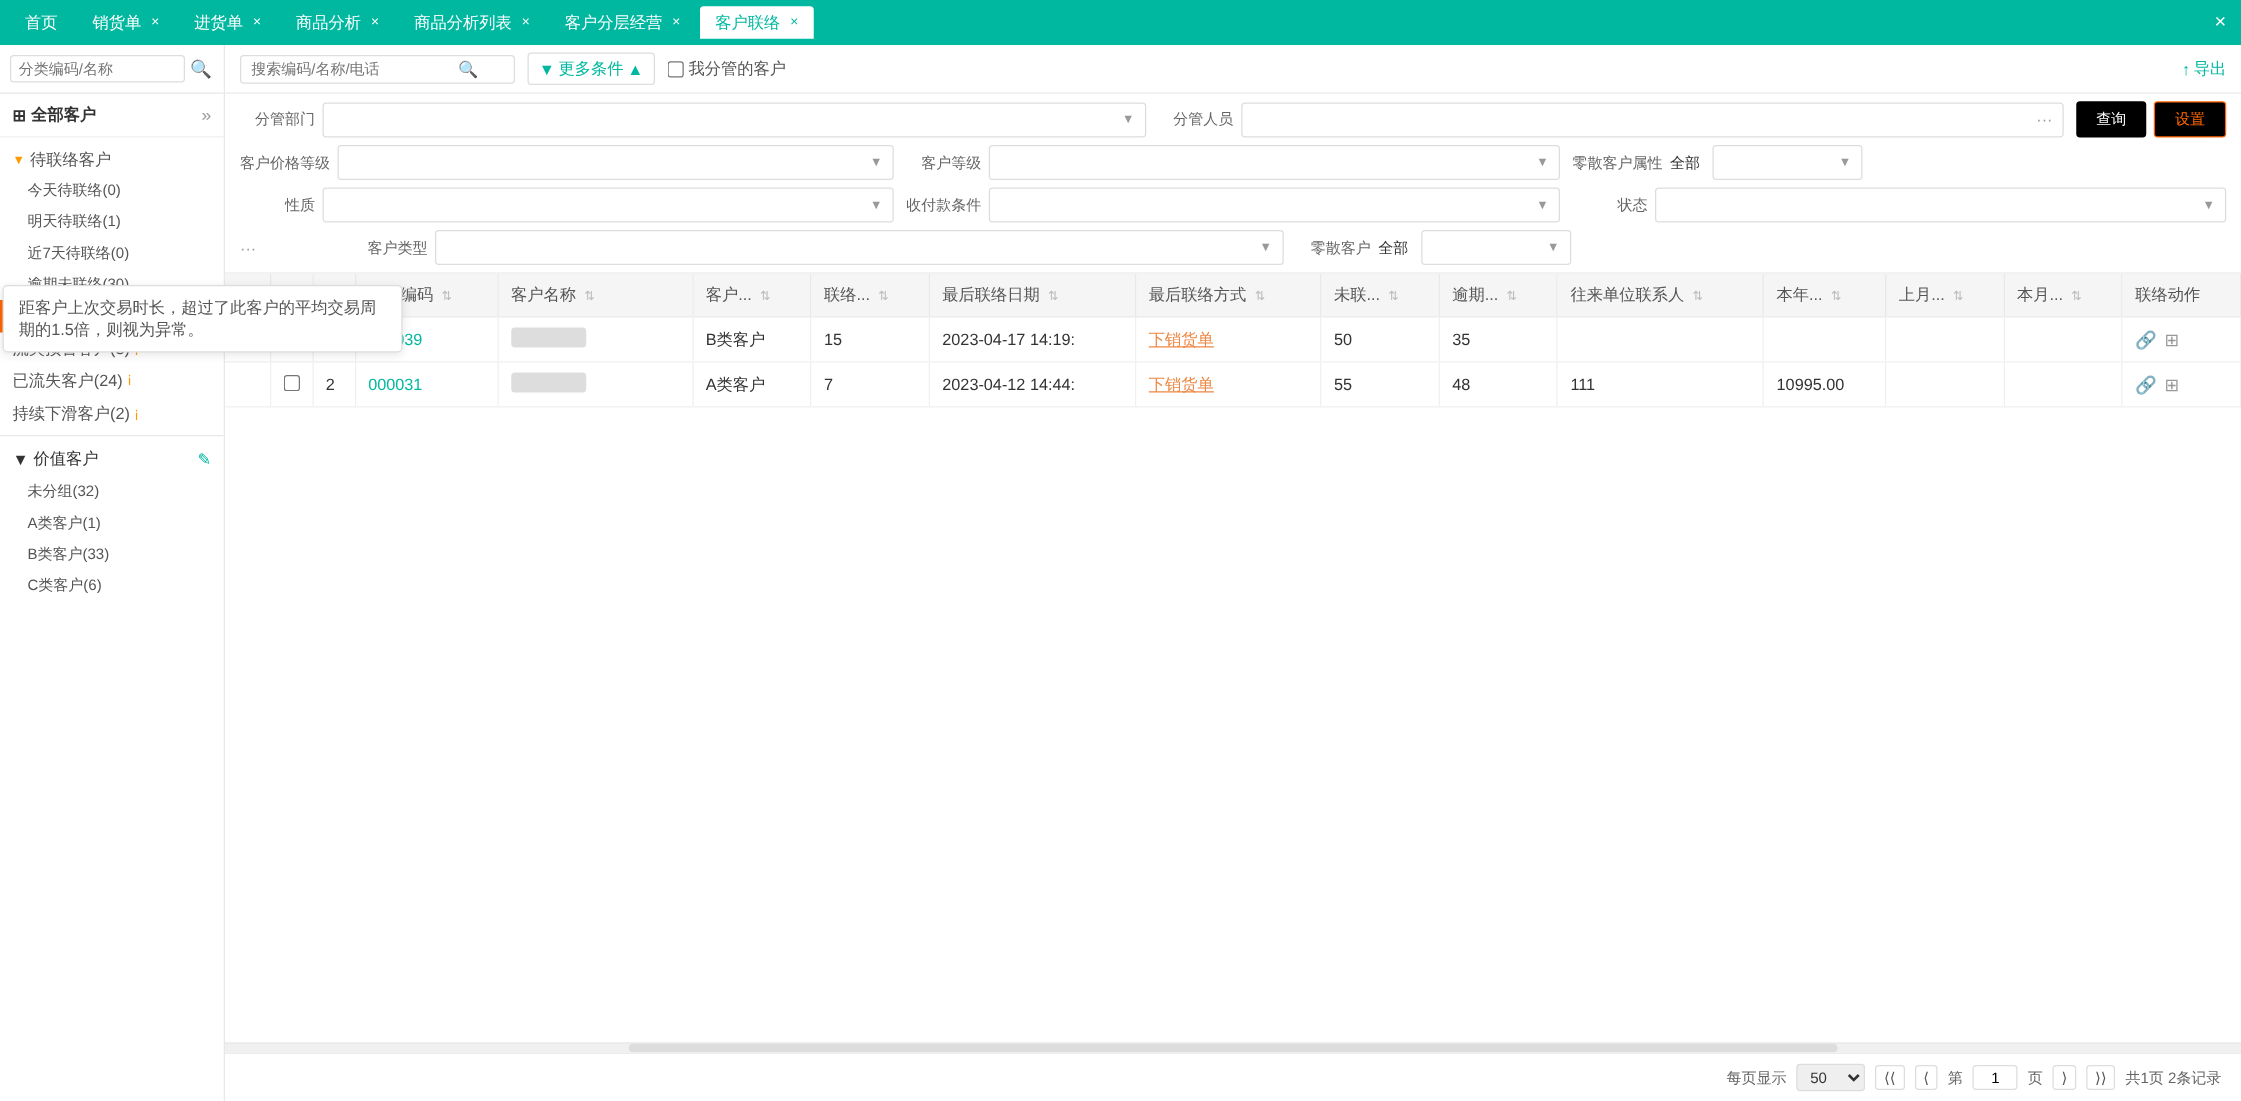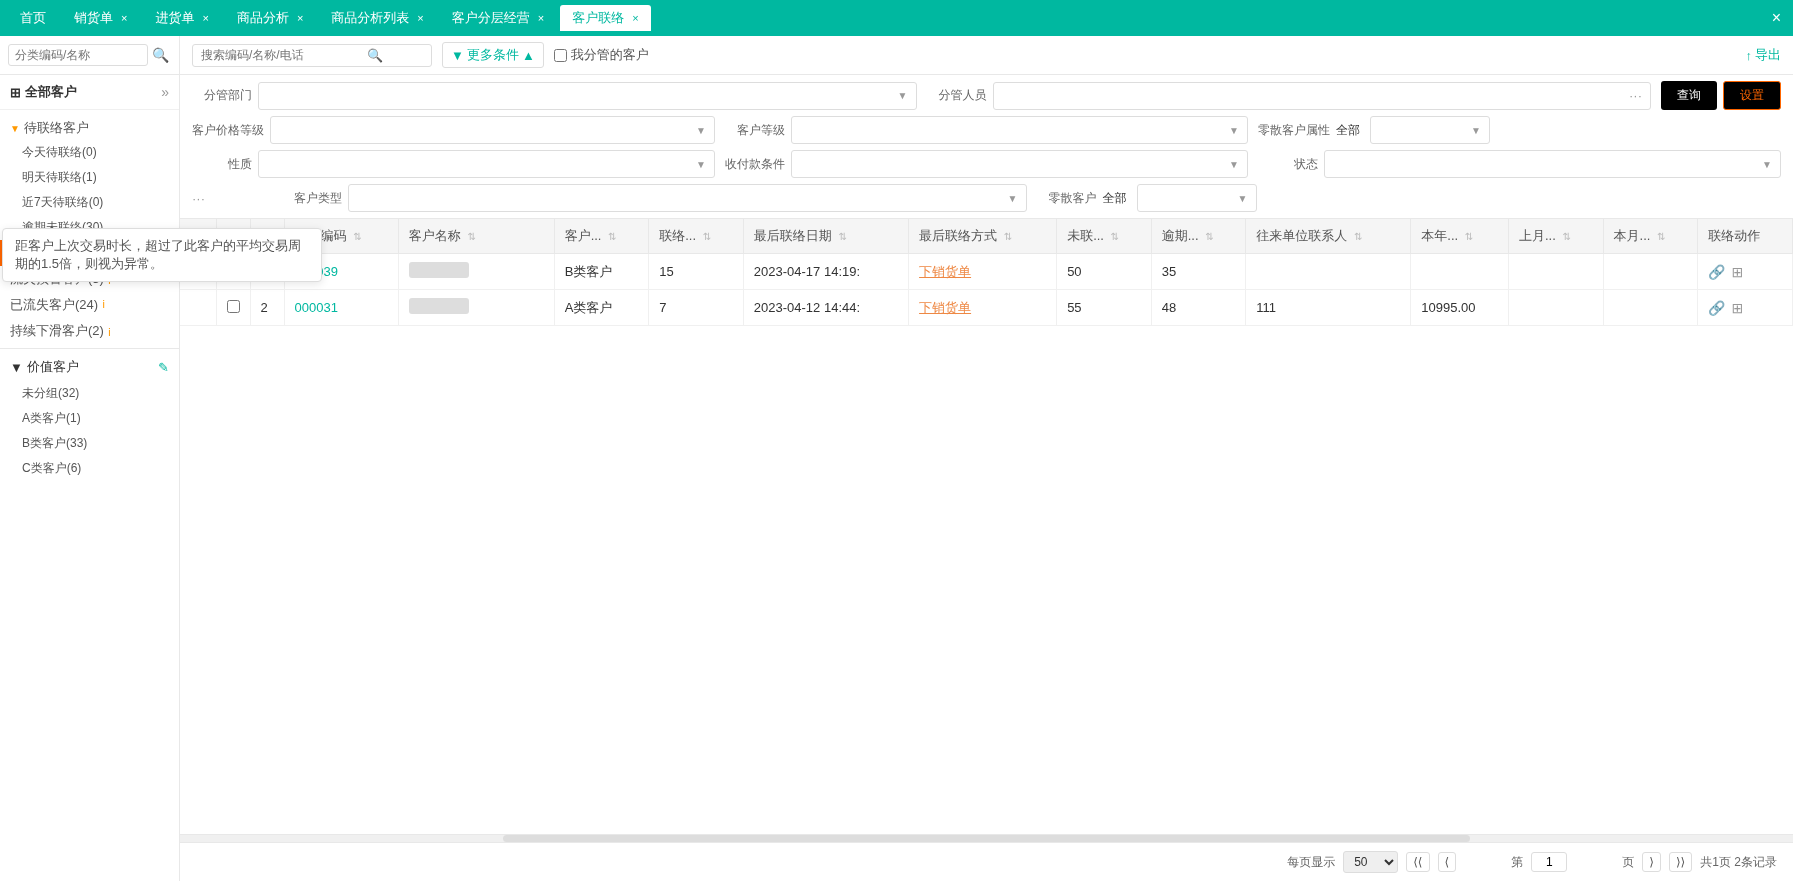--- a/index.html
+++ b/index.html
@@ -147,21 +147,21 @@
       border-bottom: 1px solid #e8e8e8;
       flex-wrap: wrap;
     }
     .search-input-wrap {
       display: flex;
       align-items: center;
       border: 1px solid #ddd;
       border-radius: 3px;
       padding: 3px 8px;
       gap: 6px;
-      width: 240px;
+      width: 220px;
     }
     .search-input-wrap input {
       border: none;
       outline: none;
       font-size: 12px;
       width: 160px;
     }
     .more-conditions-btn {
       color: #00b8a0;
       cursor: pointer;
@@ -314,21 +314,21 @@
     
     .pagination {
       border-top: 1px solid #e8e8e8;
       padding: 8px 16px;
       display: flex;
       align-items: center;
       justify-content: flex-end;
       gap: 8px;
       background: #fff;
     }
-    .pagination-label { color: #666; font-size: 12px; margin-left: 47px; }
+    .pagination-label { color: #666; font-size: 12px; }
     .page-size-select {
       border: 1px solid #ddd;
       border-radius: 3px;
       padding: 2px 6px;
       font-size: 12px;
       color: #333;
     }
     .page-nav-btn {
       border: 1px solid #ddd;
       background: #fff;

